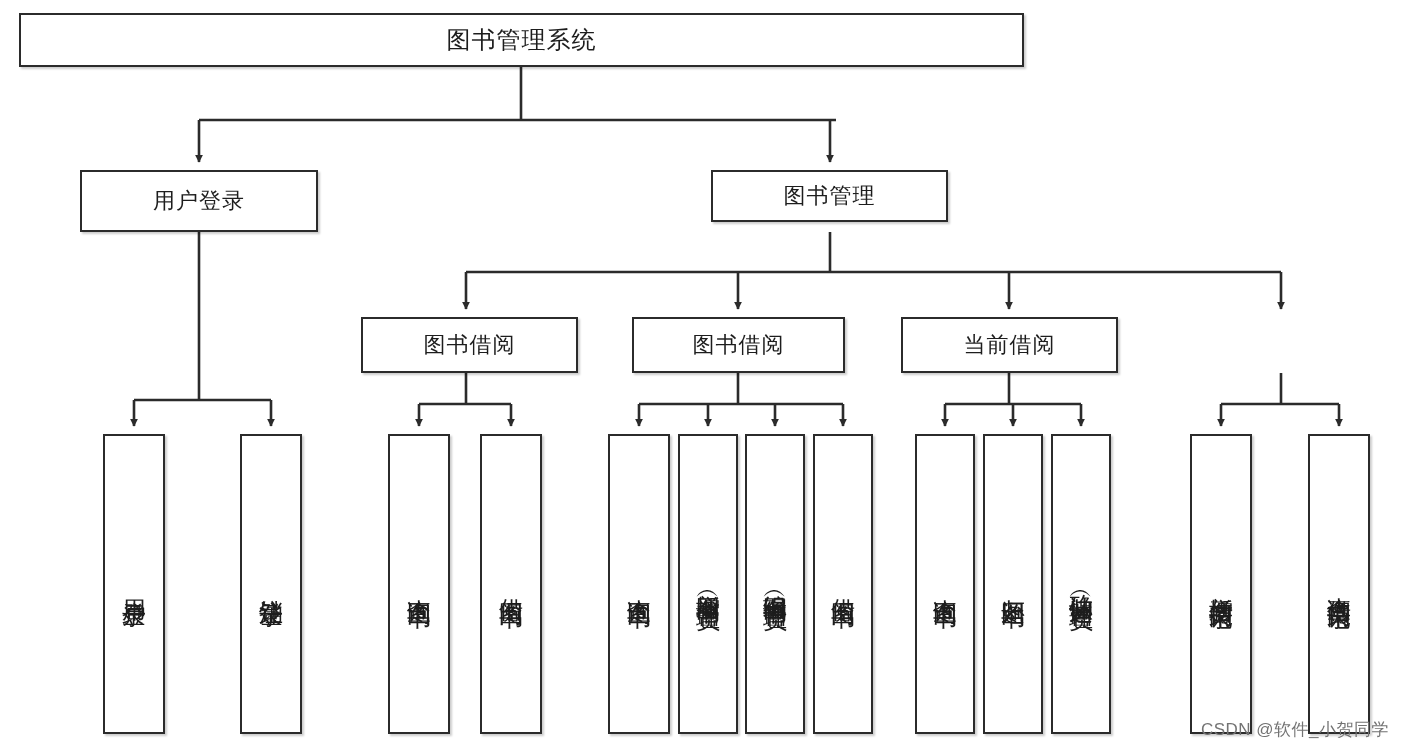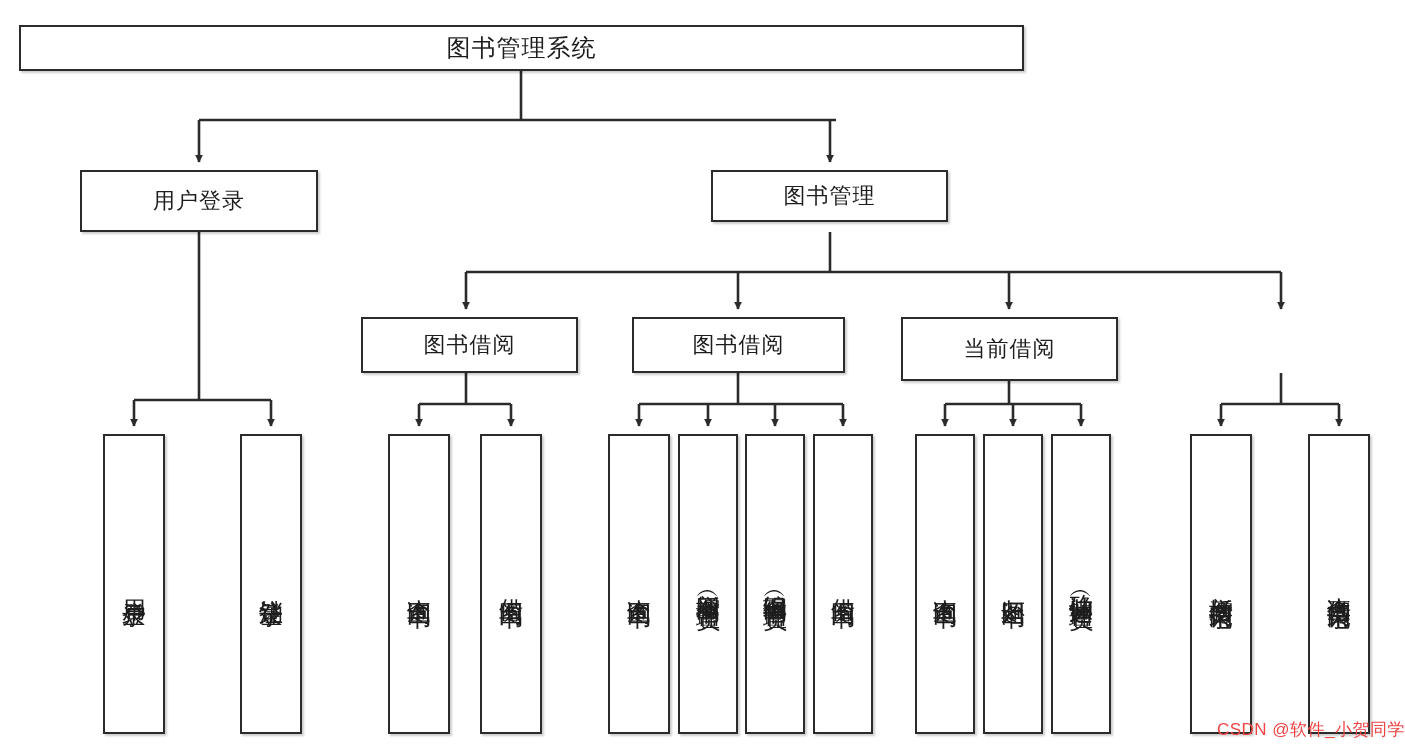--- a/index.html
+++ b/index.html
@@ -54,24 +54,24 @@
     writing-mode: vertical-rl;
     text-orientation: upright;
     font-size: 24px;
     line-height: 1.08;
     letter-spacing: 2px;
     text-align: center;
     white-space: normal;
   }
   .watermark {
     position: absolute;
-    right: 0;
+    right: 16px;
     bottom: 6px;
     font-size: 17px;
-    color: #ef4444;
+    color: #737373;
     z-index: 5;
     white-space: nowrap;
     letter-spacing: 0.5px;
   }
 </style>
 </head>
 <body>
 
 <div id="canvas">
 
@@ -118,38 +118,38 @@
       <path d="M1013,404 L1013,426" marker-end="url(#arrow)"></path>
       <path d="M1081,404 L1081,426" marker-end="url(#arrow)"></path>
 
       <path d="M1281,373 L1281,404"></path>
       <path d="M1221,404 L1339,404"></path>
       <path d="M1221,404 L1221,426" marker-end="url(#arrow)"></path>
       <path d="M1339,404 L1339,426" marker-end="url(#arrow)"></path>
     </g>
   </svg>
 
-  <div class="node root" style="left:19px; top:25px; width:1005px; height:46px;">
+  <div class="node root" style="left:19px; top:13px; width:1005px; height:54px;">
     <span class="node-label">图书管理系统</span>
   </div>
 
   <div class="node level1" style="left:80px; top:170px; width:238px; height:62px;">
     <span class="node-label">用户登录</span>
   </div>
   <div class="node level1" style="left:711px; top:170px; width:237px; height:52px;">
     <span class="node-label">图书管理</span>
   </div>
 
   <div class="node level2" style="left:361px; top:317px; width:217px; height:56px;">
     <span class="node-label">图书借阅</span>
   </div>
   <div class="node level2" style="left:632px; top:317px; width:213px; height:56px;">
     <span class="node-label">图书借阅</span>
   </div>
-  <div class="node level2" style="left:901px; top:317px; width:217px; height:64px;">
+  <div class="node level2" style="left:901px; top:317px; width:217px; height:56px;">
     <span class="node-label">当前借阅</span>
   </div>
 
   <div class="node leaf" style="left:103px; top:434px; width:62px; height:300px;">
     <span class="node-label">用户登录</span>
   </div>
   <div class="node leaf" style="left:240px; top:434px; width:62px; height:300px;">
     <span class="node-label">注销登录</span>
   </div>
 

